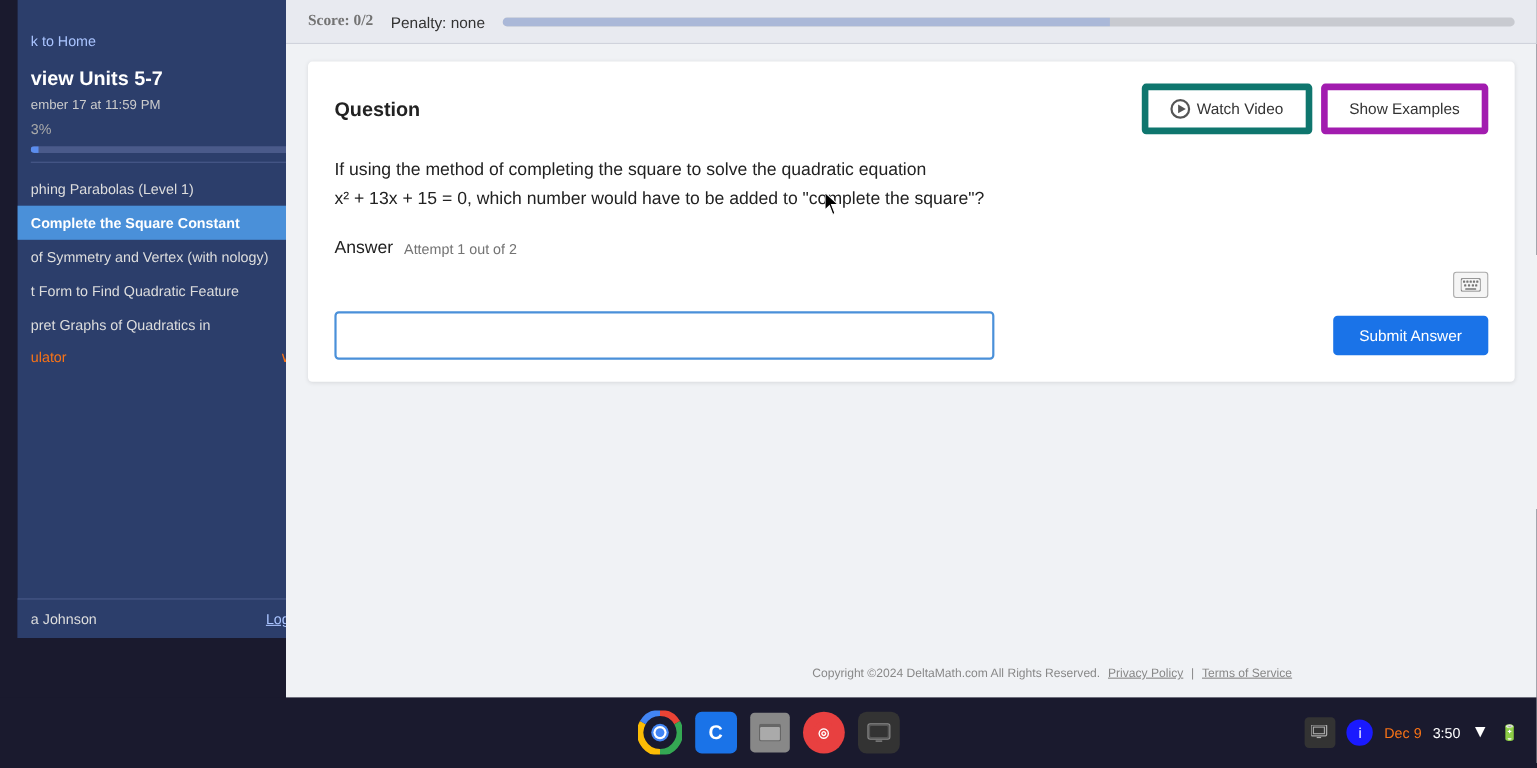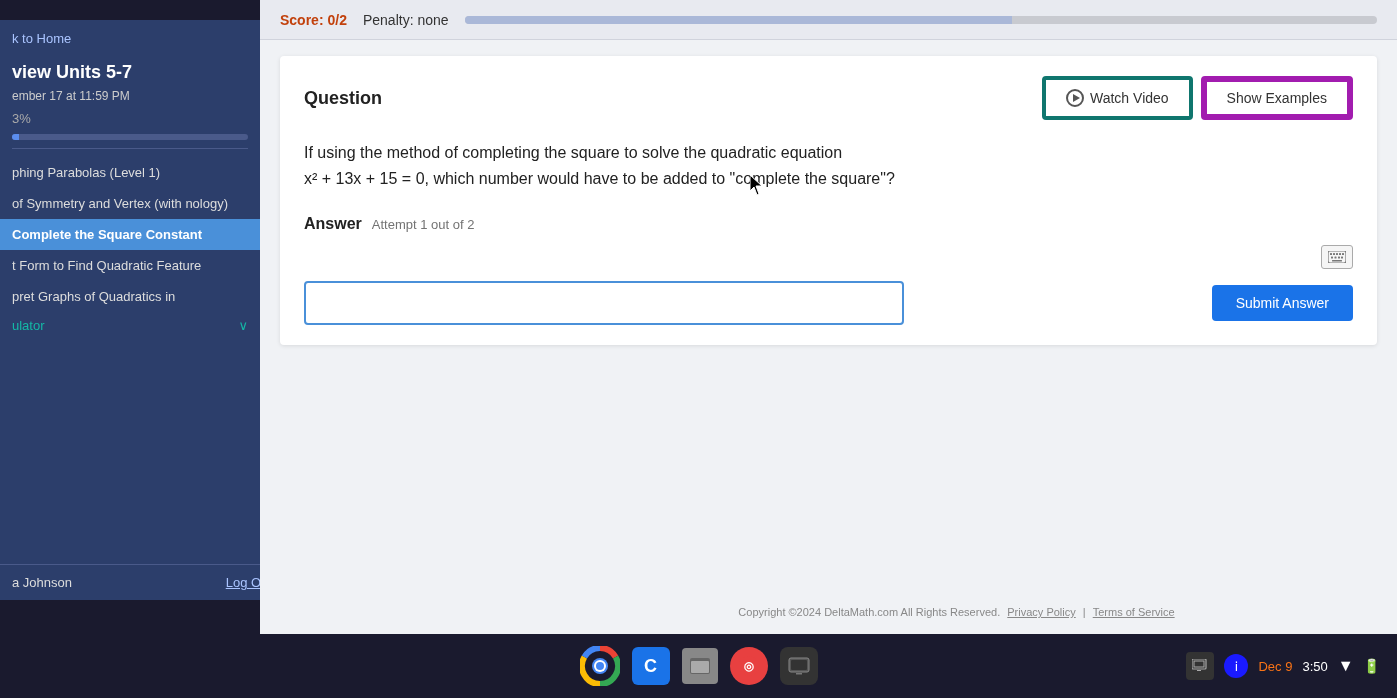--- a/index.html
+++ b/index.html
@@ -8,29 +8,28 @@
       background: #1a1a2e;
       width: 1397px;
       height: 698px;
       overflow: hidden;
       position: relative;
     }
 
     
     .sidebar {
       position: absolute;
-      left: 0;
+      left: 16px;
       top: 0;
       width: 260px;
       height: 580px;
       background: #2c3e6b;
       color: #fff;
       font-size: 13px;
-      padding-top: 5px;
-      margin-top: 20px;
+      padding-top: 24px;
     }
 
     .sidebar-back {
       color: #aac4ff;
       padding: 6px 12px;
       font-size: 13px;
       cursor: pointer;
     }
 
     .sidebar-section-title {
@@ -104,21 +103,21 @@
 
     .sidebar-logout {
       color: #aac4ff;
       font-size: 13px;
       cursor: pointer;
       text-decoration: underline;
     }
 
     .sidebar-calculator {
       padding: 6px 12px;
-      color: #14b8a6;
+      color: #f97316;
       font-size: 13px;
       display: flex;
       justify-content: space-between;
       align-items: flex-end;
       cursor: pointer;
     }
 
     
     .main {
       position: absolute;
@@ -135,22 +134,23 @@
       padding: 6px 20px;
       display: flex;
       align-items: center;
       gap: 16px;
       border-bottom: 1px solid #d0d3dc;
       height: 40px;
     }
 
     .score-text {
       font-size: 14px;
-      color: #c2410c;
+      color: #737373;
       font-weight: bold;
+      font-family: Liberation Serif, serif;
     }
 
     .penalty-text {
       font-size: 14px;
       color: #333;
     }
 
     .progress-track {
       flex: 1;
       height: 8px;
@@ -190,21 +190,21 @@
     .question-buttons {
       display: flex;
       gap: 8px;
     }
 
     .watch-video-btn {
       display: flex;
       align-items: center;
       gap: 6px;
       padding: 8px 20px;
-      border: 4px solid #0f766e;
+      border: 6px solid #0f766e;
       background: #fff;
       border-radius: 4px;
       font-size: 14px;
       cursor: pointer;
       color: #333;
     }
 
     .play-icon {
       width: 18px;
       height: 18px;
@@ -248,21 +248,21 @@
 
     .answer-header {
       display: flex;
       align-items: center;
       gap: 10px;
       margin-bottom: 12px;
     }
 
     .answer-label {
       font-size: 16px;
-      font-weight: bold;
+      font-weight: normal;
       color: #222;
     }
 
     .attempt-text {
       font-size: 13px;
       color: #737373;
     }
 
     .answer-row {
       display: flex;
@@ -431,22 +431,22 @@
   <div class="sidebar-section-title">view Units 5-7</div>
   <div class="sidebar-due">ember 17 at 11:59 PM</div>
   <div class="sidebar-progress">3%</div>
   <div class="sidebar-progress-bar">
     <div class="sidebar-progress-bar-fill"></div>
   </div>
 
   <hr class="sidebar-divider">
 
   <div class="sidebar-item">phing Parabolas (Level 1)</div>
+  <div class="sidebar-item active">Complete the Square Constant</div>
   <div class="sidebar-item">of Symmetry and Vertex (with nology)</div>
-  <div class="sidebar-item active">Complete the Square Constant</div>
   <div class="sidebar-item">t Form to Find Quadratic Feature</div>
   <div class="sidebar-item">pret Graphs of Quadratics in</div>
 
   <div class="sidebar-calculator">
     <span>ulator</span>
     <span>∨</span>
   </div>
 
   <div class="sidebar-bottom">
     <span class="sidebar-username">a Johnson</span>

